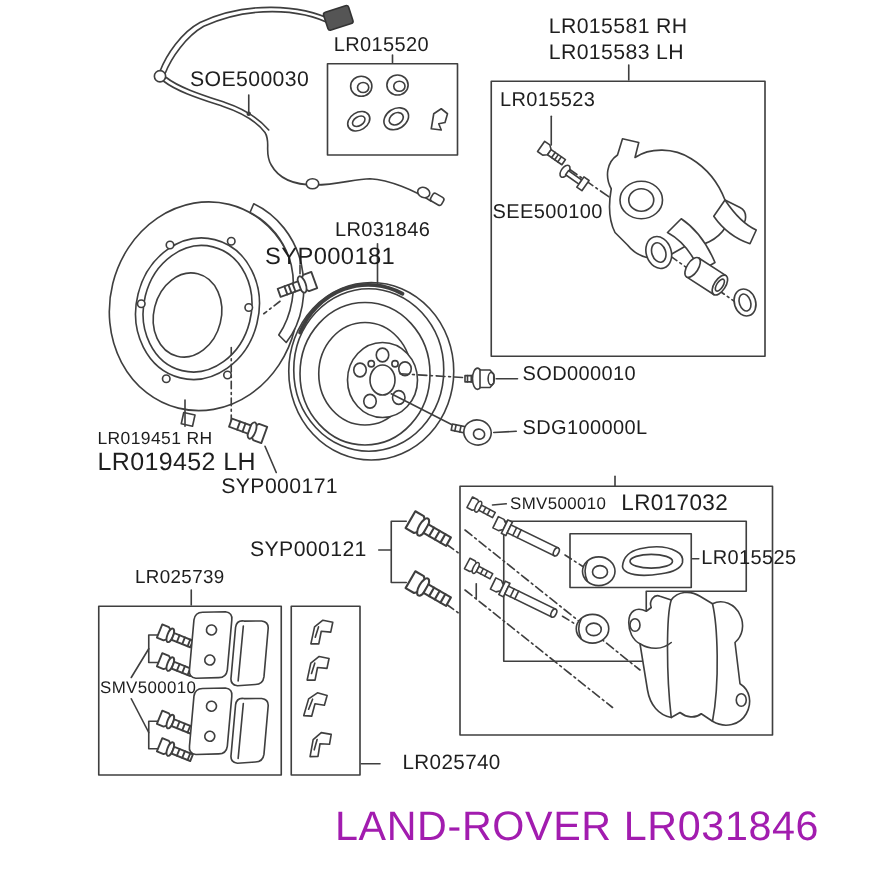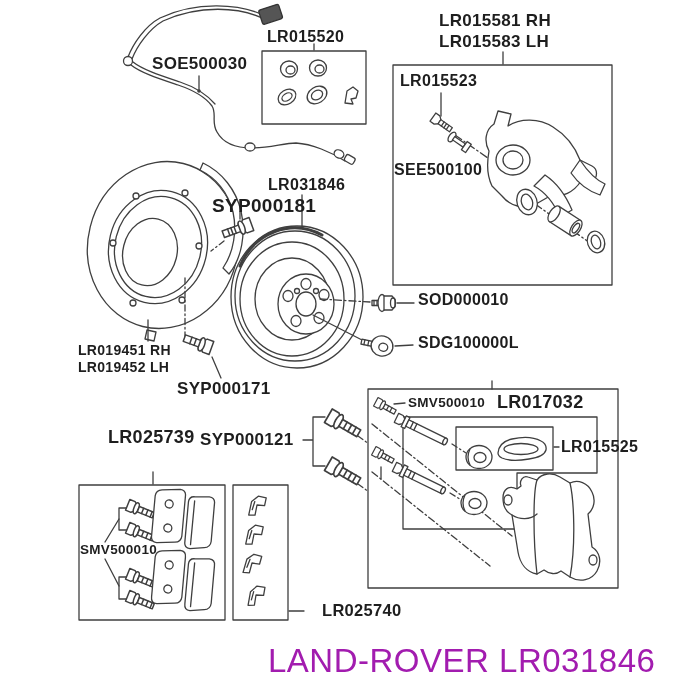--- a/index.html
+++ b/index.html
@@ -3,21 +3,21 @@
 <meta charset="utf-8">
 <style>
   html,body{margin:0;padding:0;background:#fff;}
   .stage{
     position:relative;width:700px;height:700px;background:#ffffff;
     font-family:"Liberation Sans", sans-serif;overflow:hidden;
   }
   .art{position:absolute;left:0;top:0;}
   .lbl{
     position:absolute;color:#1e1e1e;white-space:nowrap;
-    letter-spacing:.3px;line-height:1.05;font-weight:bold;
+    letter-spacing:.3px;line-height:1.05;
   }
   .footer{
     position:absolute;color:#a21caf;white-space:nowrap;
     font-size:33px;letter-spacing:.5px;
   }
 </style>
 </head>
 <body>
 
 <div class="stage">
@@ -382,38 +382,38 @@
 
   <div class="lbl" style="left:400px;top:73px;font-size:16px">LR015523</div>
 
   <div class="lbl" style="left:394px;top:162px;font-size:16px">SEE500100</div>
 
   <div class="lbl" style="left:268px;top:177px;font-size:16px">LR031846</div>
 
   <div class="lbl" style="left:212px;top:196px;font-size:19px">SYP000181</div>
 
   <div class="lbl" style="left:78px;top:343px;font-size:14px">LR019451 RH</div>
-  <div class="lbl" style="left:78px;top:360px;font-size:14px">LR019452 LH</div>
+  <div class="lbl" style="left:78px;top:360px;font-size:20px">LR019452 LH</div>
 
   <div class="lbl" style="left:177px;top:380px;font-size:17px">SYP000171</div>
 
   <div class="lbl" style="left:418px;top:292px;font-size:16px">SOD000010</div>
 
   <div class="lbl" style="left:418px;top:335px;font-size:16px">SDG100000L</div>
 
 
   <div class="lbl" style="left:408px;top:396px;font-size:13.5px">SMV500010</div>
 
   <div class="lbl" style="left:497px;top:393px;font-size:18px">LR017032</div>
 
   <div class="lbl" style="left:561px;top:439px;font-size:16px">LR015525</div>
 
   <div class="lbl" style="left:200px;top:431px;font-size:17px">SYP000121</div>
 
-  <div class="lbl" style="left:108px;top:428px;font-size:18px">LR025739</div>
+  <div class="lbl" style="left:108px;top:454px;font-size:15px">LR025739</div>
 
   <div class="lbl" style="left:80px;top:543px;font-size:13.5px">SMV500010</div>
 
   <div class="lbl" style="left:322px;top:602px;font-size:16.5px">LR025740</div>
 
   <div class="footer" style="left:268px;top:642px">LAND-ROVER LR031846</div>
 
 </div>
 
 </body></html>

